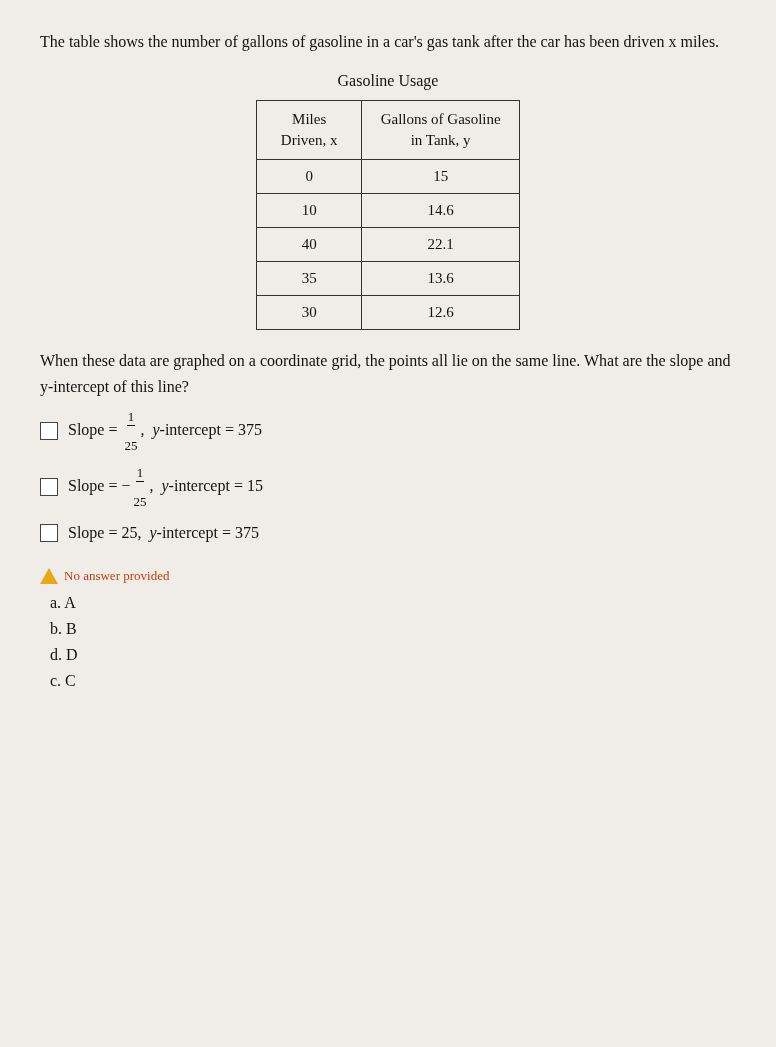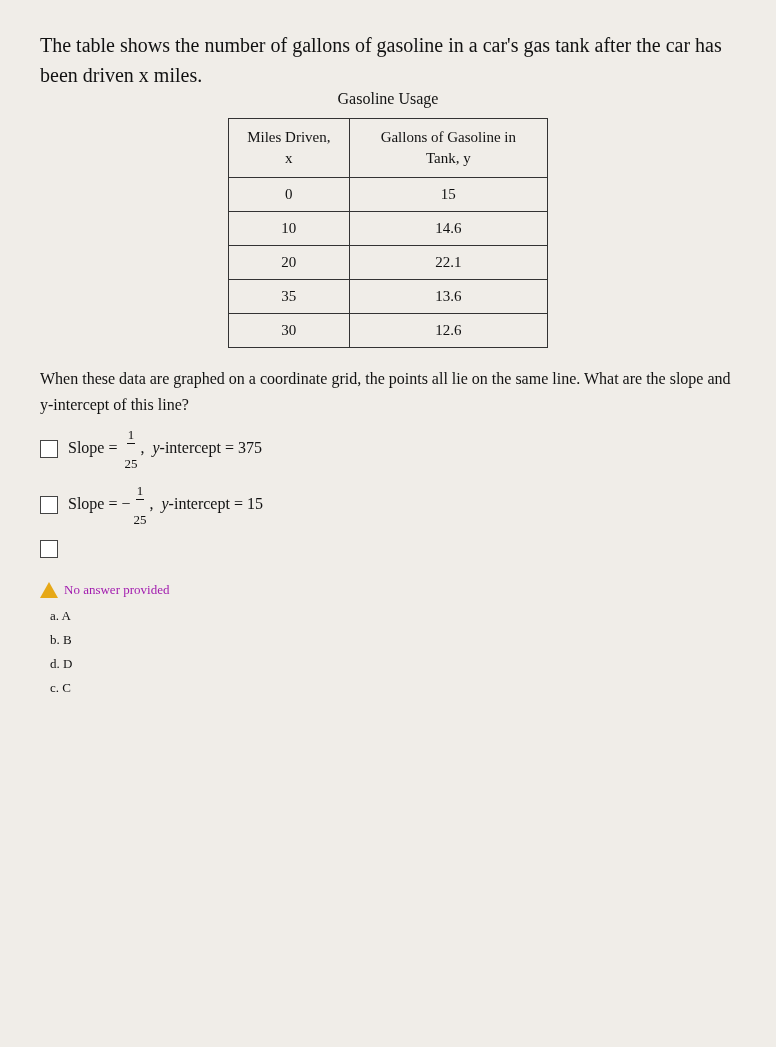--- a/index.html
+++ b/index.html
@@ -7,36 +7,37 @@
       background: #f0ede8;
       font-family: Georgia, 'Times New Roman', serif;
       font-size: 16px;
       color: #111;
       width: 776px;
       min-height: 1047px;
       padding: 30px 40px;
     }
     .intro-text {
       line-height: 1.5;
-      font-size: 20px;
+      margin-bottom: 18px;
+      font-size: 16px;
     }
     .table-section {
       display: flex;
       flex-direction: column;
       align-items: center;
       margin-bottom: 18px;
     }
     .table-title {
       font-size: 16px;
       margin-bottom: 10px;
       font-style: normal;
     }
     table {
       border-collapse: collapse;
-      width: 320px;
+      width: 264px;
     }
     table th, table td {
       border: 1px solid #333;
       text-align: center;
       padding: 8px 16px;
       font-size: 15px;
     }
     table th {
       font-weight: normal;
       line-height: 1.4;
@@ -97,27 +98,27 @@
       width: 0;
       height: 0;
       border-left: 9px solid transparent;
       border-right: 9px solid transparent;
       border-bottom: 16px solid #e6a817;
       display: inline-block;
       flex-shrink: 0;
     }
     .warning-text {
       font-size: 13px;
-      color: #a21caf;
+      color: #c2410c;
     }
     .answer-options {
       margin-left: 10px;
     }
     .answer-option {
-      font-size: 13px;
+      font-size: 16px;
       margin-bottom: 8px;
       cursor: pointer;
     }
   </style>
 </head>
 <body>
 
 <p class="intro-text">The table shows the number of gallons of gasoline in a car's gas tank after the car has been driven x miles.</p>
 
 <div class="table-section">
@@ -132,21 +133,21 @@
     <tbody id="table-body">
     <tr>
           <td>0</td>
           <td>15</td>
         </tr>
         <tr>
           <td>10</td>
           <td>14.6</td>
         </tr>
         <tr>
-          <td>20</td>
+          <td>40</td>
           <td>22.1</td>
         </tr>
         <tr>
           <td>35</td>
           <td>13.6</td>
         </tr>
         <tr>
           <td>30</td>
           <td>12.6</td>
         </tr>
@@ -173,20 +174,23 @@
     <span class="option-label">
       Slope = −<span class="fraction">
           <span class="num">1</span>
           <span class="den">25</span>
         </span>, &nbsp;<i>y</i>-intercept = 15
     </span>
   </div>
 
   <div class="option-row">
     <span class="checkbox"></span>
+    <span class="option-label">
+      Slope = 25, &nbsp;<i>y</i>-intercept = 375
+    </span>
   </div>
 
 </div>
 
 <div class="warning-row">
   <span class="warning-icon"></span>
   <span class="warning-text">No answer provided</span>
 </div>
 
 <div class="answer-options" id="answer-options-container">

